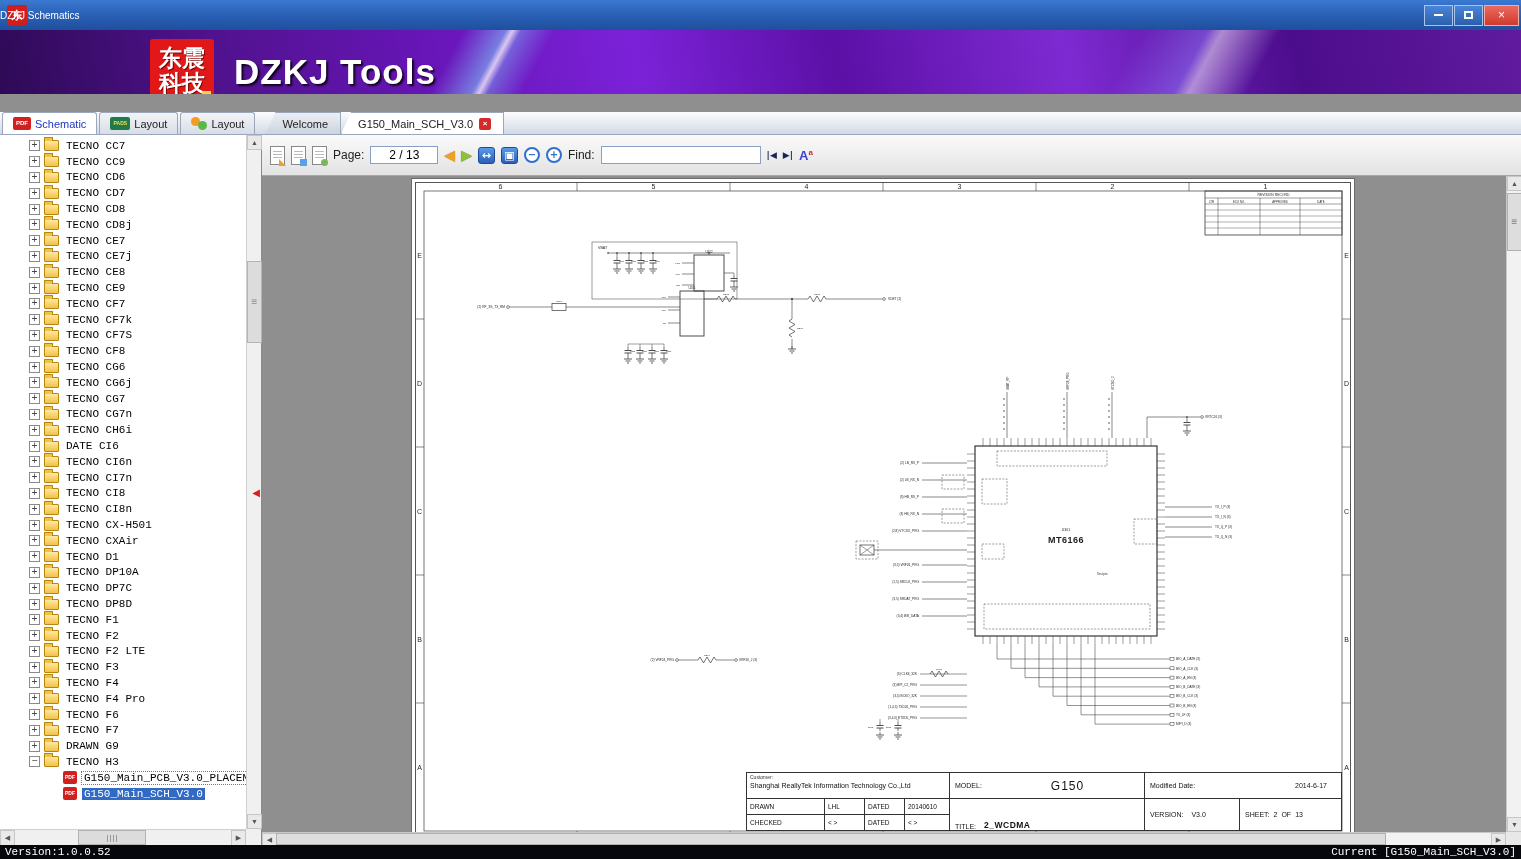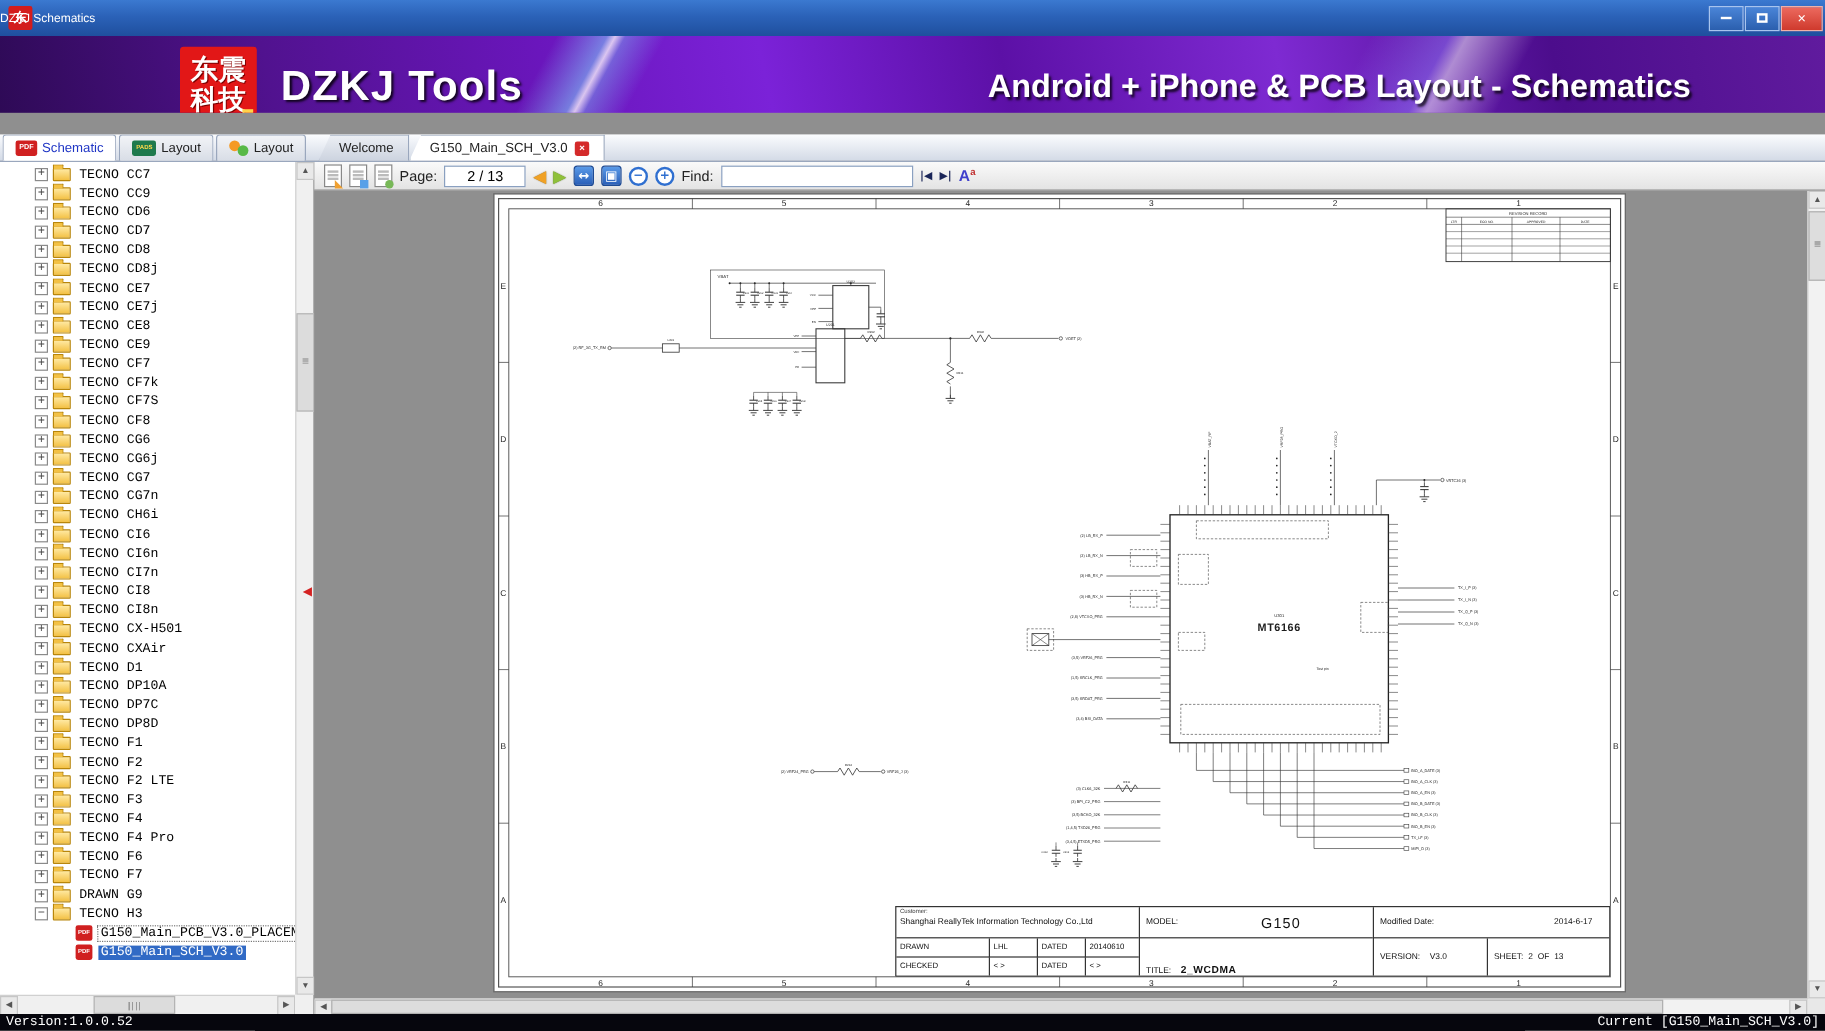--- a/index.html
+++ b/index.html
@@ -65,21 +65,21 @@
 .hscroll{position:absolute;left:0;bottom:0;height:16px;right:15px;background:#f0f0f0;border-top:1px solid #d0d0d0;display:flex;align-items:center}
 .hscroll .sb-arrow{height:16px;line-height:14px}
 .hscroll .right{margin-left:auto}
 .sb-hthumb{position:absolute;left:78px;width:68px;top:0;height:15px;background:#dcdcdc;border:1px solid #b4b4b4}
 .sb-hthumb:after{content:"";position:absolute;left:50%;top:4px;margin-left:-5px;width:10px;height:7px;background:repeating-linear-gradient(90deg,#999 0 1px,transparent 1px 3px)}
 .sb-corner{position:absolute;right:0;bottom:0;width:15px;height:16px;background:#f0f0f0}
 .splitter-arrow{position:absolute;right:1px;top:352px;color:#d42222;font-size:10px;z-index:5}
 
 
 .main{flex:1;display:flex;flex-direction:column;position:relative;background:#8f8f8f}
-.toolbar{height:24px;background:linear-gradient(#fafafa,#e3e3e3);border-bottom:1px solid #a8a8a8;display:flex;align-items:center;gap:6px;padding:0 8px;flex:none}
+.toolbar{height:41px;background:linear-gradient(#fafafa,#e3e3e3);border-bottom:1px solid #a8a8a8;display:flex;align-items:center;gap:6px;padding:0 8px;flex:none}
 .pageico{width:15px;height:19px;background:#fff;border:1px solid #888;position:relative;flex:none}
 .pageico i{position:absolute;left:2px;right:2px;height:1.5px;background:#bbb;top:4px;box-shadow:0 3px 0 #bbb,0 6px 0 #bbb}
 .p1:after{content:"";position:absolute;right:-2px;bottom:-2px;border-left:7px solid #f0a030;border-top:7px solid transparent}
 .p2:after{content:"";position:absolute;right:-2px;bottom:-2px;width:7px;height:7px;background:#58a0e8}
 .p3:after{content:"";position:absolute;right:-2px;bottom:-2px;width:7px;height:7px;border-radius:50%;background:#78b858}
 .tlabel{font-size:12px;color:#222}
 .page-input{width:68px;height:18px;border:1px solid #8aa0c0;font-size:12px;text-align:center;font-family:inherit}
 .nav{font-size:14px;line-height:1}
 .nav.prev{color:#f0a125;text-shadow:0 0 1px #7a5000}
 .nav.next{color:#8fc03a;text-shadow:0 0 1px #3f6000}
@@ -147,21 +147,20 @@
 </div>
 
 <div class="banner">
   <div class="streak s1"></div>
   <div class="streak s2"></div>
   <div class="logo">
     <div>东震</div>
     <div>科技</div>
   </div>
   <div class="app-title">DZKJ Tools</div>
-  <div class="tagline">Android + iPhone &amp; PCB Layout - Schematics</div>
 </div>
 
 <div class="tabbar">
   <div class="mtab active">
     <span class="ico pdf">PDF</span>
     <span class="mtab-label">Schematic</span>
   </div>
   <div class="mtab">
     <span class="ico pads">PADS</span>
     <span class="mtab-label">Layout</span>
@@ -274,21 +273,21 @@
           <span class="tree-label">TECNO CG7n</span>
         </div>
         <div class="tree-row">
           <span class="twisty">+</span>
           <span class="folder-ico"></span>
           <span class="tree-label">TECNO CH6i</span>
         </div>
         <div class="tree-row">
           <span class="twisty">+</span>
           <span class="folder-ico"></span>
-          <span class="tree-label">TECNO CI6</span>
+          <span class="tree-label">DATE CI6</span>
         </div>
         <div class="tree-row">
           <span class="twisty">+</span>
           <span class="folder-ico"></span>
           <span class="tree-label">TECNO CI6n</span>
         </div>
         <div class="tree-row">
           <span class="twisty">+</span>
           <span class="folder-ico"></span>
           <span class="tree-label">TECNO CI7n</span>

